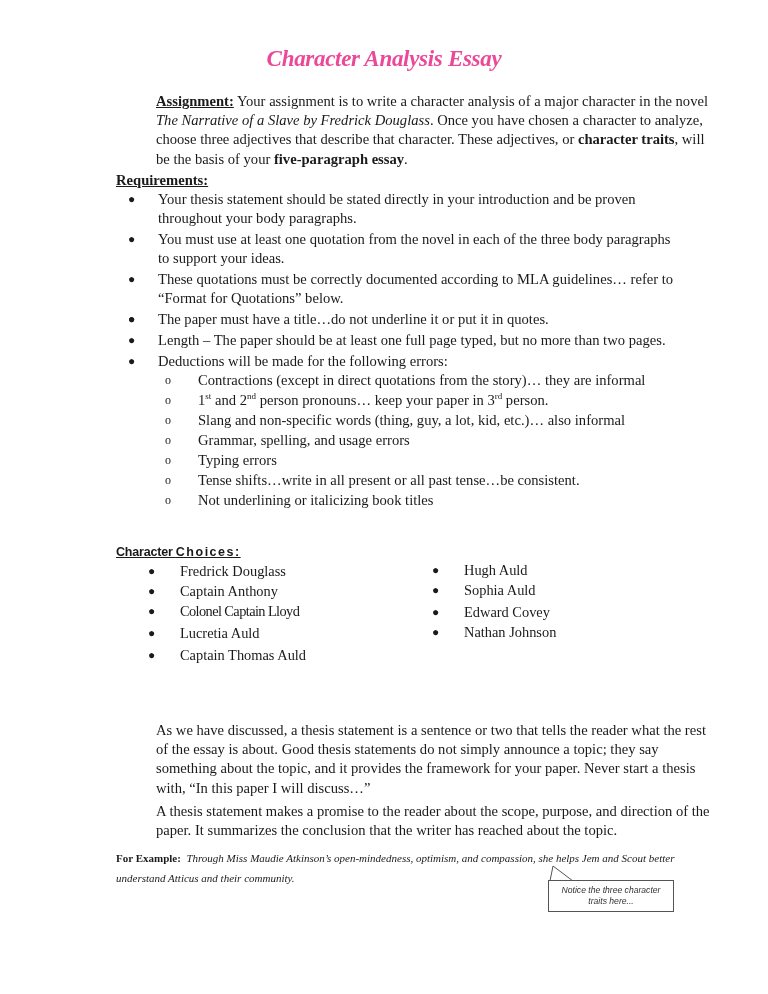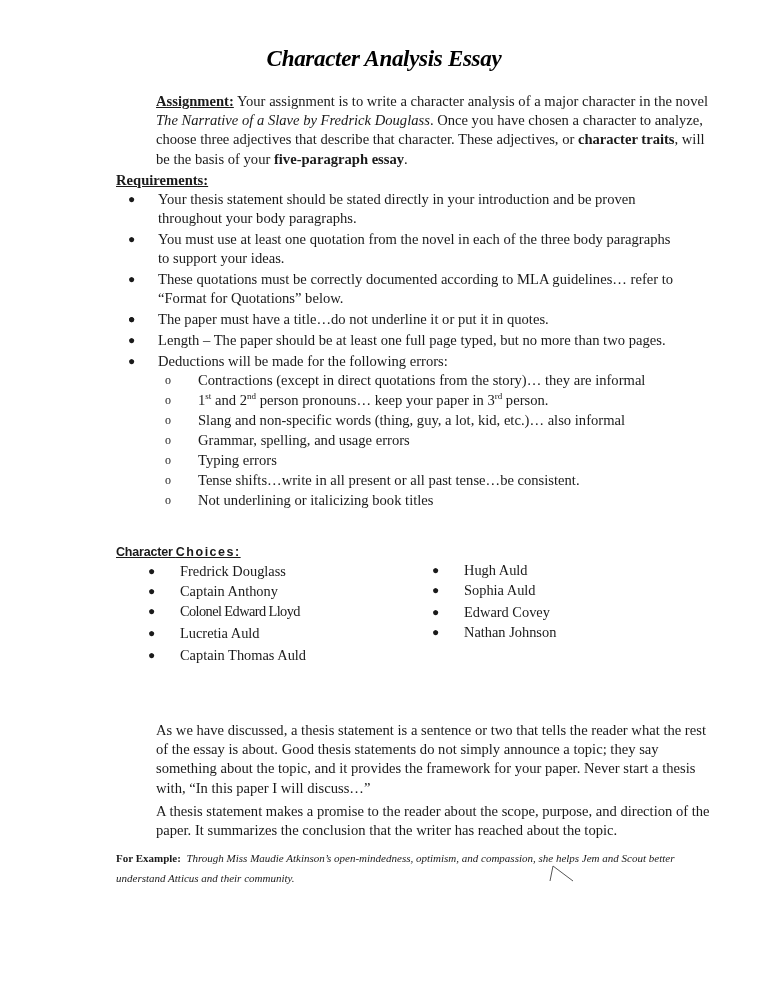--- a/index.html
+++ b/index.html
@@ -23,21 +23,21 @@
     .title {
       position: absolute;
       left: 0; right: 0;
       top: 46px;
       text-align: center;
       font-family: "Liberation Serif", serif;
       font-style: italic;
       font-weight: bold;
       font-size: 23px;
       letter-spacing: -0.3px;
-      color: #000000;
+      color: #ec4899;
     }
     .para {
       position: absolute;
       left: 116px;
       width: 560px;
       font-size: 14.6px;
       line-height: 19.2px;
       color: #1a1a1a;
       margin-left: 40px;
     }
@@ -217,21 +217,21 @@
         <li><span class="circ">o</span><span>Not underlining or italicizing book titles</span></li>
       </ul>
     </li>
   </ul>
 
   <div class="choices-head"><span>Character </span><span class="spaced">Choices:</span></div>
 
   <ul class="choices col1">
     <li><span class="bullet">●</span><span>Fredrick Douglass</span></li>
     <li><span class="bullet">●</span><span>Captain Anthony</span></li>
-    <li style="letter-spacing:-0.6px;"><span class="bullet">●</span><span>Colonel Edward Lloyd</span></li>
+    <li style="letter-spacing:-0.6px;"><span class="bullet">●</span><span>Colonel Captain Lloyd</span></li>
     <li style="margin-top:2px;"><span class="bullet">●</span><span>Lucretia Auld</span></li>
     <li style="margin-top:2px;"><span class="bullet">●</span><span>Captain Thomas Auld</span></li>
   </ul>
 
   <ul class="choices col2">
     <li><span class="bullet">●</span><span>Hugh Auld</span></li>
     <li><span class="bullet">●</span><span>Sophia Auld</span></li>
     <li style="margin-top:2px;"><span class="bullet">●</span><span>Edward Covey</span></li>
     <li><span class="bullet">●</span><span>Nathan Johnson</span></li>
   </ul>
@@ -241,14 +241,15 @@
 
   <div class="para" style="top:802px;">A thesis statement makes a promise to the reader about the scope, purpose, and direction of the paper. It summarizes the conclusion that the writer has reached about the topic.</div>
 
   <div class="example">
     <span class="lead">For Example:</span>&nbsp;&nbsp;<span class="ex-text">Through Miss Maudie Atkinson’s open-mindedness, optimism, and compassion, she helps Jem and Scout better understand Atticus and their community.</span>
   </div>
 
   <svg class="callout-pointer" viewBox="0 0 40 22">
     <polyline points="10,19 13,4 33,19" fill="#ffffff" stroke="#555" stroke-width="1"></polyline>
   </svg>
+  <div class="callout">Notice the three character traits here...</div>
 
 </div>
 
 </body></html>

